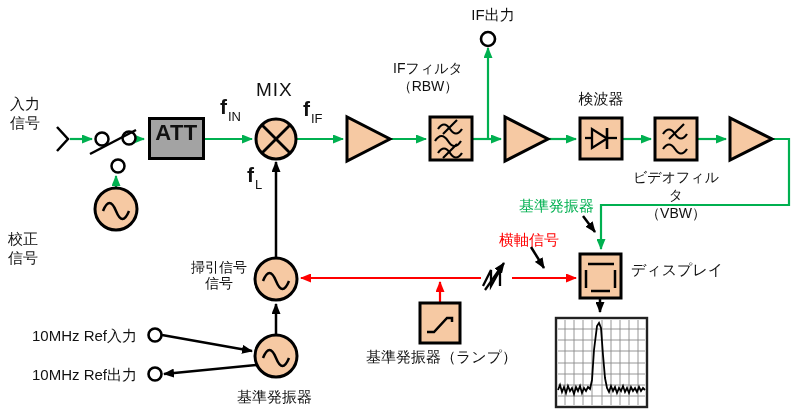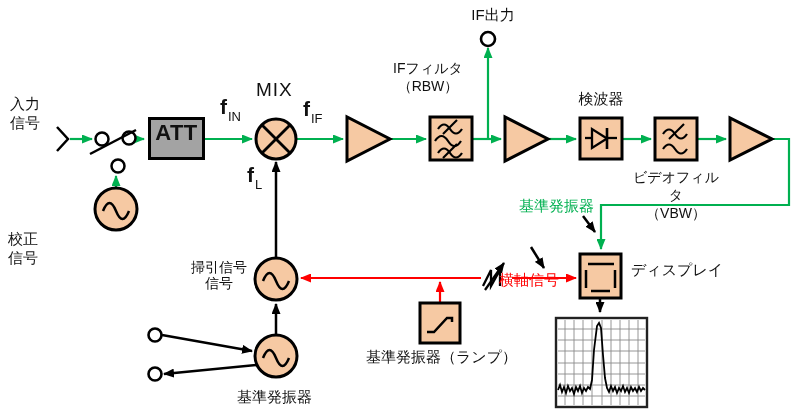--- a/index.html
+++ b/index.html
@@ -212,37 +212,43 @@
 
   <div class="lbl small center" style="left:628px;top:168px;width:96px;">
     <div>ビデオフィルタ</div>
       <div>（VBW）</div>
   </div>
 
   <div class="lbl green-text" style="left:519px;top:196px;">
     <span>基準発振器</span>
   </div>
 
-  <div class="lbl red-text" style="left:499px;top:230px;margin-top:40px;">
+  <div class="lbl red-text" style="left:499px;top:230px;">
     <span>横軸信号</span>
   </div>
 
   <div class="lbl" style="left:631px;top:260px;">
     <span>ディスプレイ</span>
   </div>
 
   <div class="lbl small center" style="left:189px;top:259px;width:60px;line-height:16px;">
     <div>掃引信号</div>
       <div>信号</div>
   </div>
 
   <div class="lbl" style="left:366px;top:347px;">
     <span>基準発振器（ランプ）</span>
   </div>
 
 
-
+  <div class="lbl" style="left:32px;top:326px;">
+    <span>10MHz Ref入力</span>
+  </div>
+
+  <div class="lbl" style="left:32px;top:365px;">
+    <span>10MHz Ref出力</span>
+  </div>
 
   <div class="lbl" style="left:237px;top:387px;">
     <span>基準発振器</span>
   </div>
 
 </div>
 
 </body></html>

